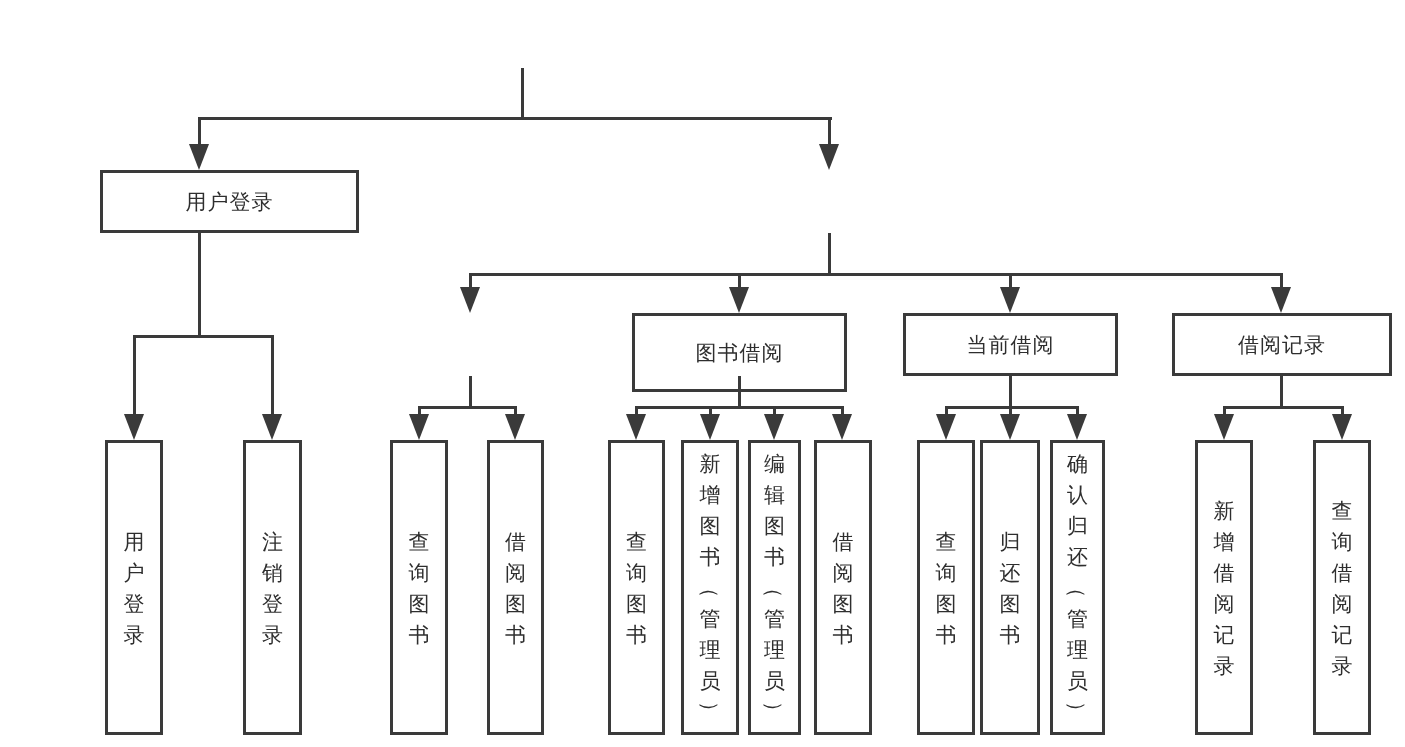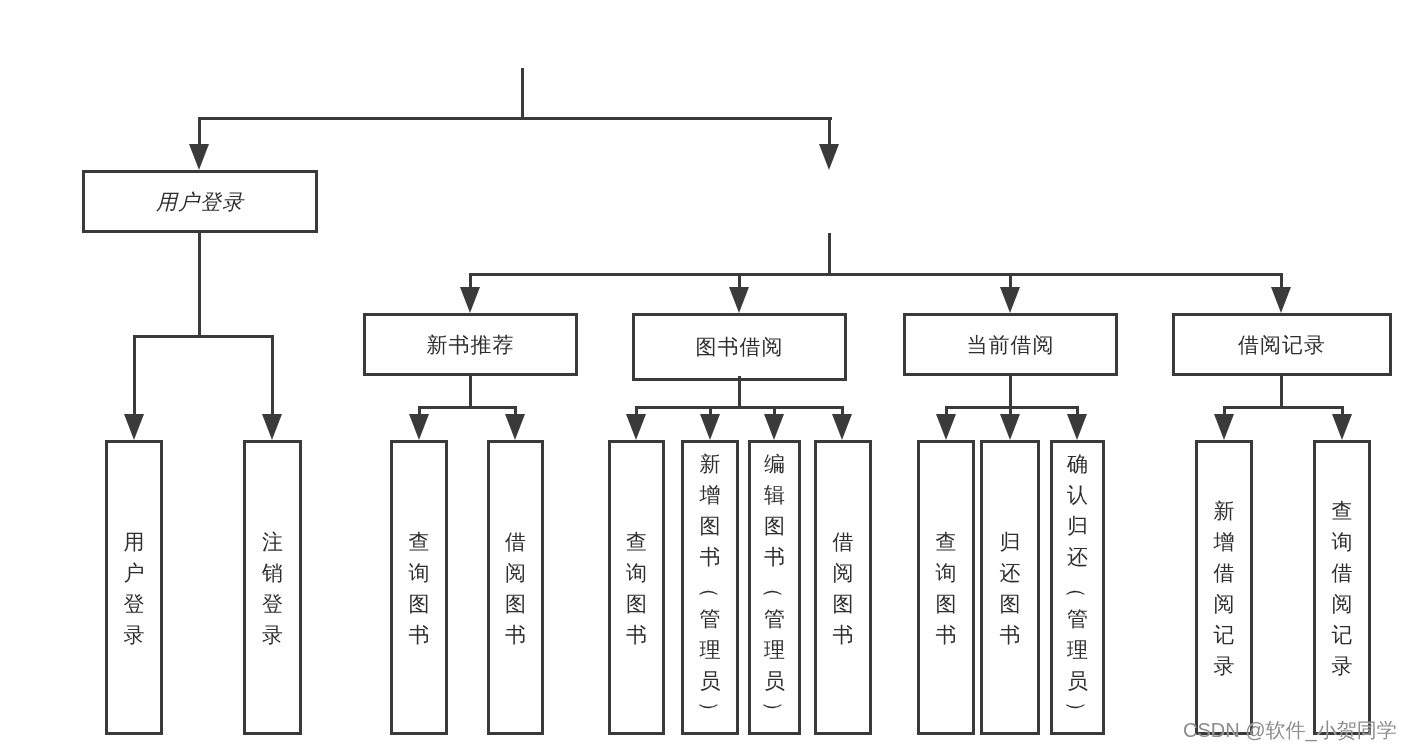--- a/index.html
+++ b/index.html
@@ -33,30 +33,27 @@
     font-size:20px;color:var(--wm,#8c8c8c);white-space:nowrap;
     text-shadow:0 1px 0 rgba(255,255,255,.6);
   }
 </style>
 </head>
 <body>
 
 <div class="canvas">
 
 
-  <div class="node" style="left:82px;top:170px;width:236px;height:63px;font-style:italic;">
+  <div class="node" style="left:100px;top:170px;width:259px;height:63px;">
     <span>用户登录</span>
   </div>
 
 
-  <div class="node" style="left:363px;top:313px;width:215px;height:63px;">
-    <span>新书推荐</span>
-  </div>
-
-  <div class="node" style="left:632px;top:313px;width:215px;height:68px;">
+
+  <div class="node" style="left:632px;top:313px;width:215px;height:79px;">
     <span>图书借阅</span>
   </div>
 
   <div class="node" style="left:903px;top:313px;width:215px;height:63px;">
     <span>当前借阅</span>
   </div>
 
   <div class="node" style="left:1172px;top:313px;width:220px;height:63px;">
     <span>借阅记录</span>
   </div>
@@ -223,15 +220,14 @@
   <div class="vl" style="left:1076px;top:406px;height:10px;"></div>
   <div class="arr" style="left:1067px;top:414px;"></div>
 
   <div class="vl" style="left:1280px;top:376px;height:30px;"></div>
   <div class="hl" style="left:1223px;top:406px;width:121px;"></div>
   <div class="vl" style="left:1223px;top:406px;height:10px;"></div>
   <div class="arr" style="left:1214px;top:414px;"></div>
   <div class="vl" style="left:1341px;top:406px;height:10px;"></div>
   <div class="arr" style="left:1332px;top:414px;"></div>
 
-  <div class="watermark">CSDN @软件_小贺同学</div>
 
 </div>
 
 </body></html>

